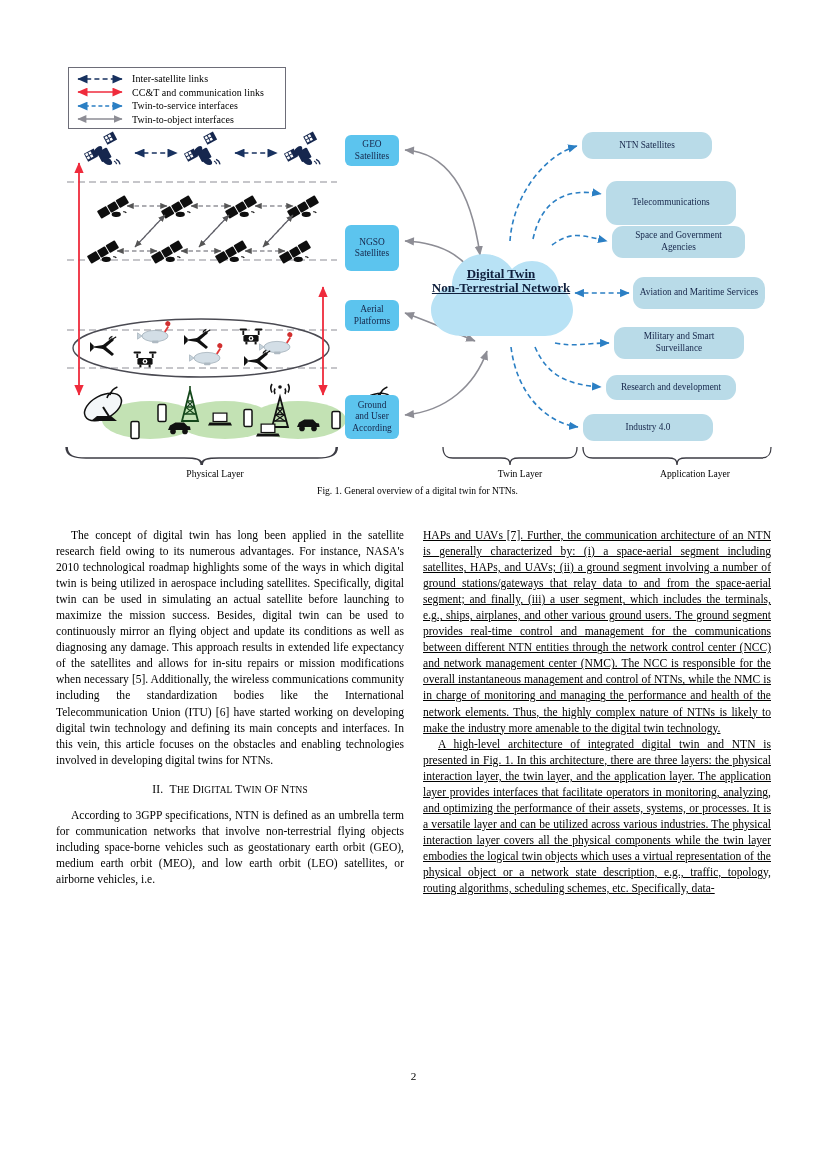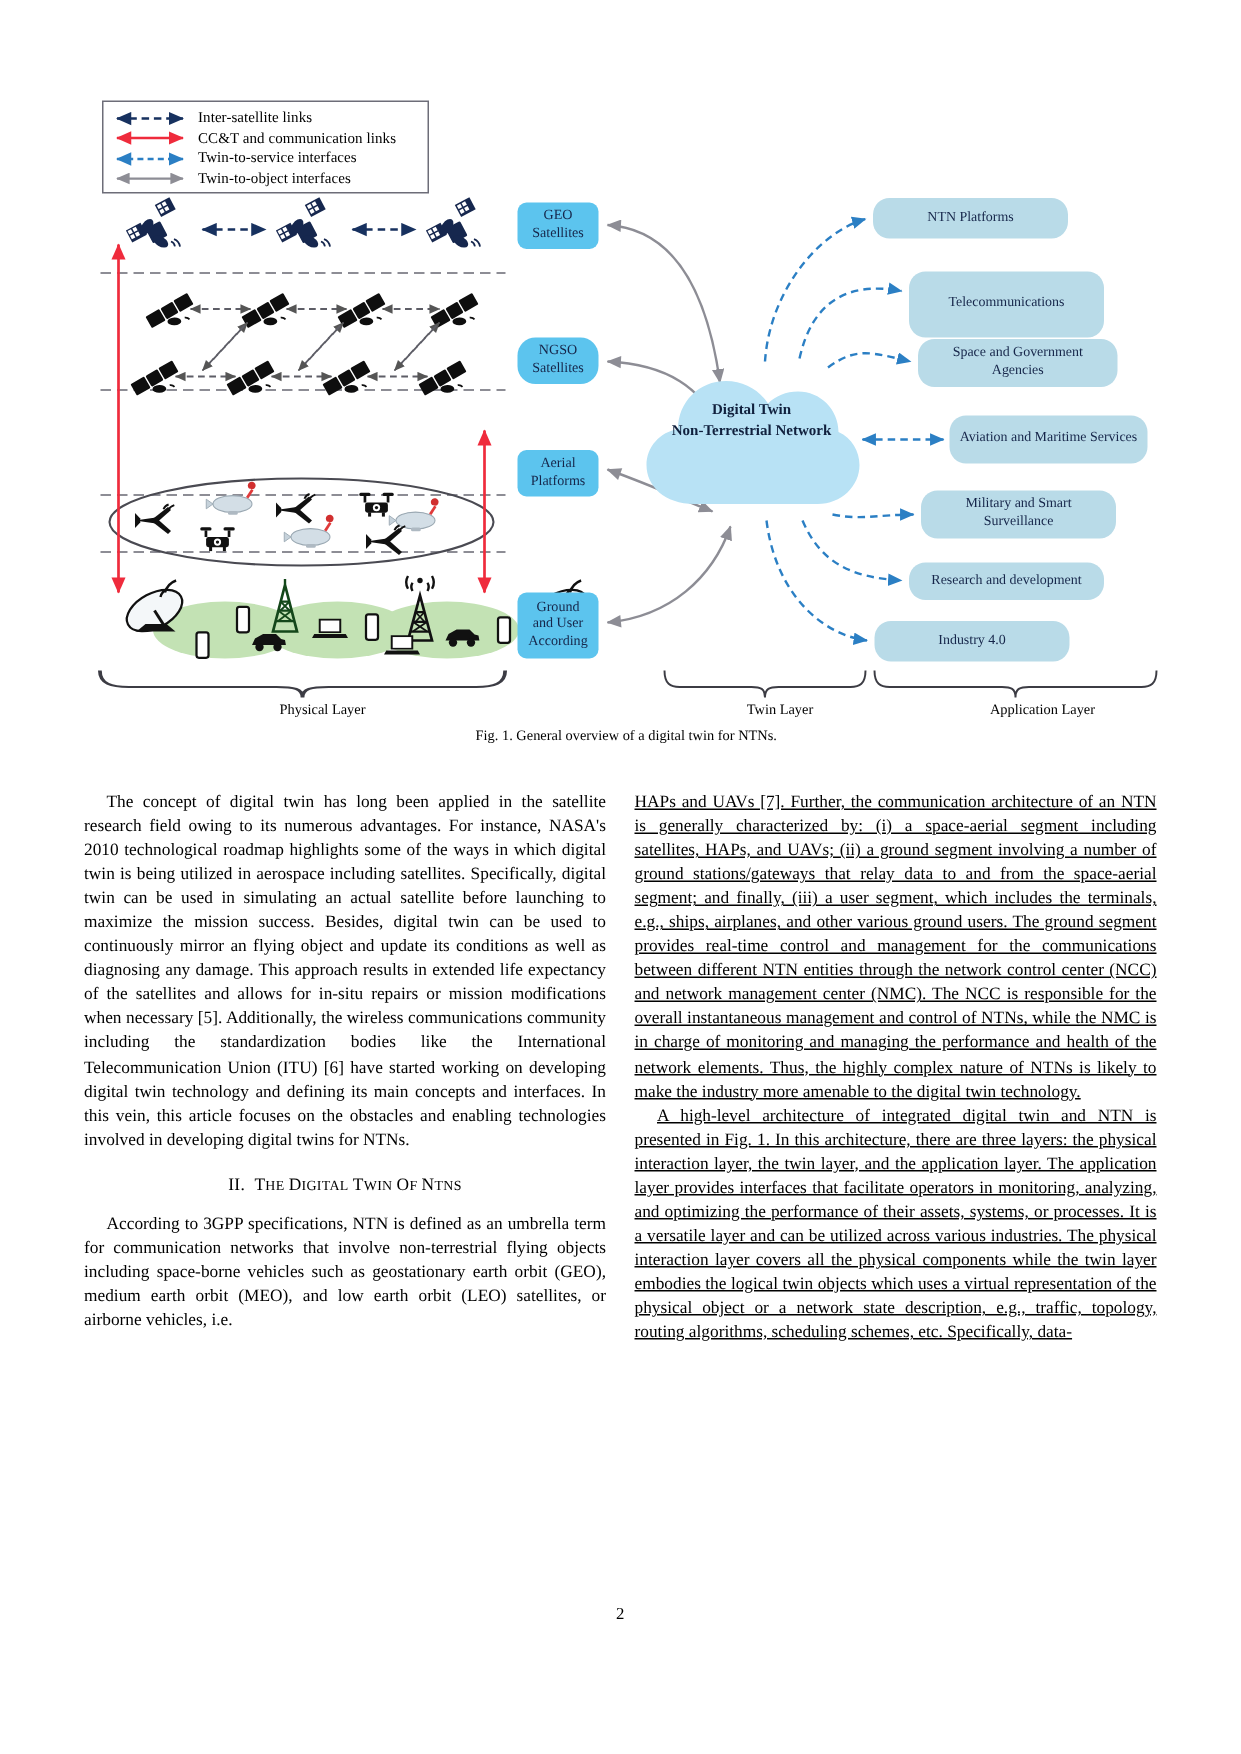--- a/index.html
+++ b/index.html
@@ -52,41 +52,42 @@
     color: #16264a;
     font-size: 9.4px;
     line-height: 11.4px;
     text-align: center;
     display: flex;
     align-items: center;
     justify-content: center;
     padding: 11px;
   }
   #tb-geo    { left: 290px; top: 80px;  width: 54px; height: 31px; }
-  #tb-ngso   { left: 290px; top: 170px; width: 54px; height: 31px; border-radius: 12px; }
+  #tb-ngso   { left: 290px; top: 170px; width: 54px; height: 46px; }
   #tb-aerial { left: 290px; top: 245px; width: 54px; height: 31px; }
   #tb-ground { left: 290px; top: 340px; width: 54px; height: 44px; }
 
   
   #cloud {
     position: absolute;
     left: 372px; top: 185px;
     width: 148px; height: 108px;
   }
   #cloud-label {
     position: absolute;
     left: 372px; top: 212px;
     width: 148px;
     text-align: center;
     font-weight: bold;
-    font-size: 10px;
+    font-size: 13px;
     line-height: 13.5px;
     color: #10203d;
     z-index: 3;
     pointer-events: none;
+    text-decoration: underline;
   }
 
   
   .appbox {
     position: absolute;
     background: #b9dbe8;
     border-radius: 11px;
     color: #16264a;
     font-size: 9.3px;
     line-height: 11.6px;
@@ -473,21 +474,21 @@
     <path d="M36,96 C16,96 4,84 4,70 C4,58 13,48 25,46 C25,28 39,14 57,14
              C69,14 79,20 85,29 C90,24 97,21 105,21 C120,21 132,33 132,48
              C141,52 146,61 146,70 C146,84 134,96 118,96 Z" fill="#b8e2f5"></path>
   </svg>
   <div id="cloud-label">
     <div>Digital Twin</div>
     <div>Non-Terrestrial Network</div>
   </div>
 
   <div class="appbox" id="ab-0">
-      <span>NTN Platforms</span>
+      <span>NTN Satellites</span>
     </div>
   <div class="appbox" id="ab-1">
       <span>Telecommunications</span>
     </div>
   <div class="appbox" id="ab-2">
       <span>Space and Government Agencies</span>
     </div>
   <div class="appbox" id="ab-3">
       <span>Aviation and Maritime Services</span>
     </div>

